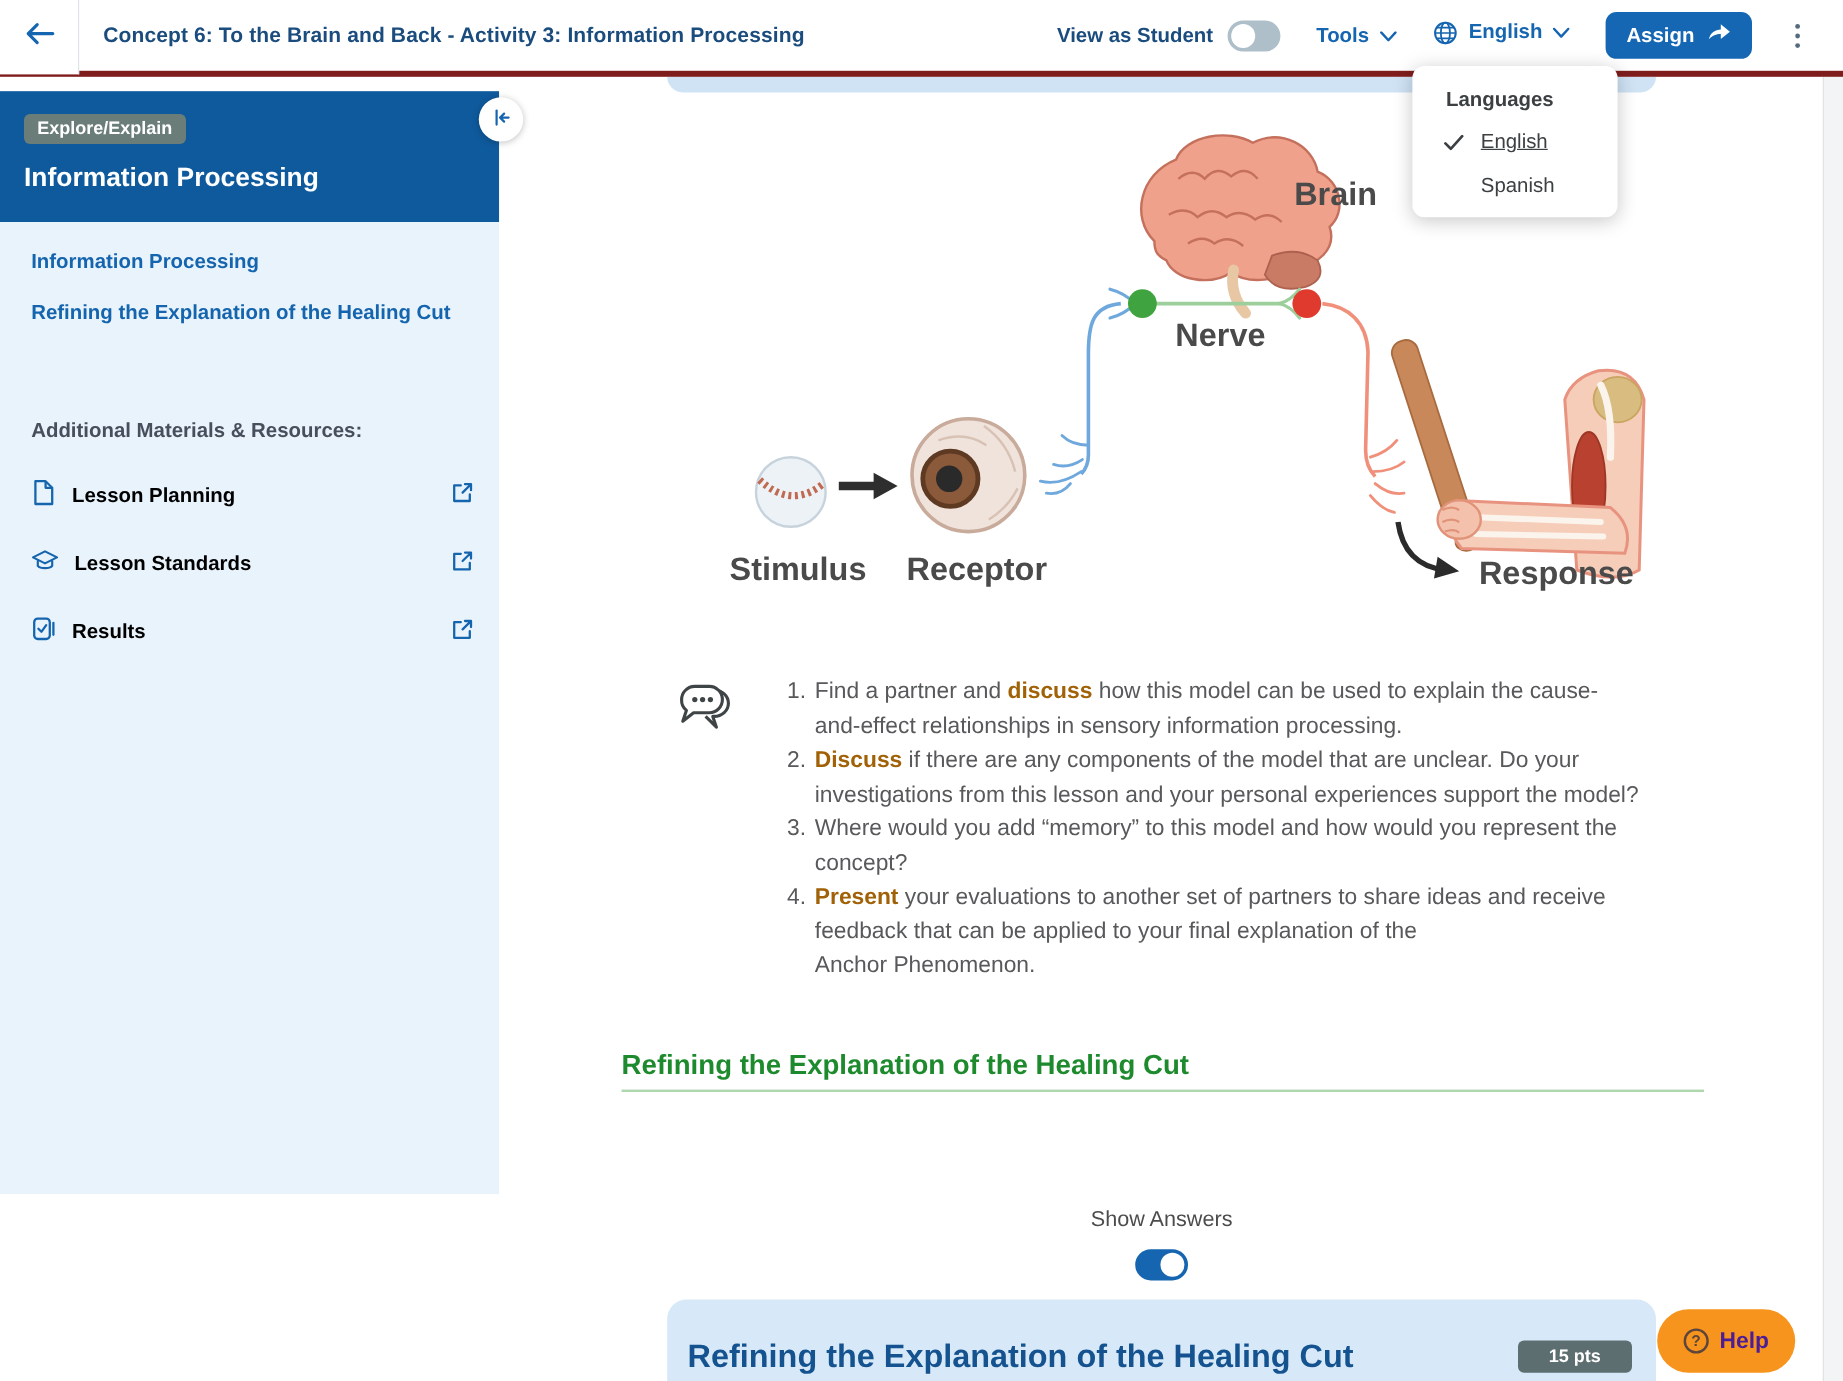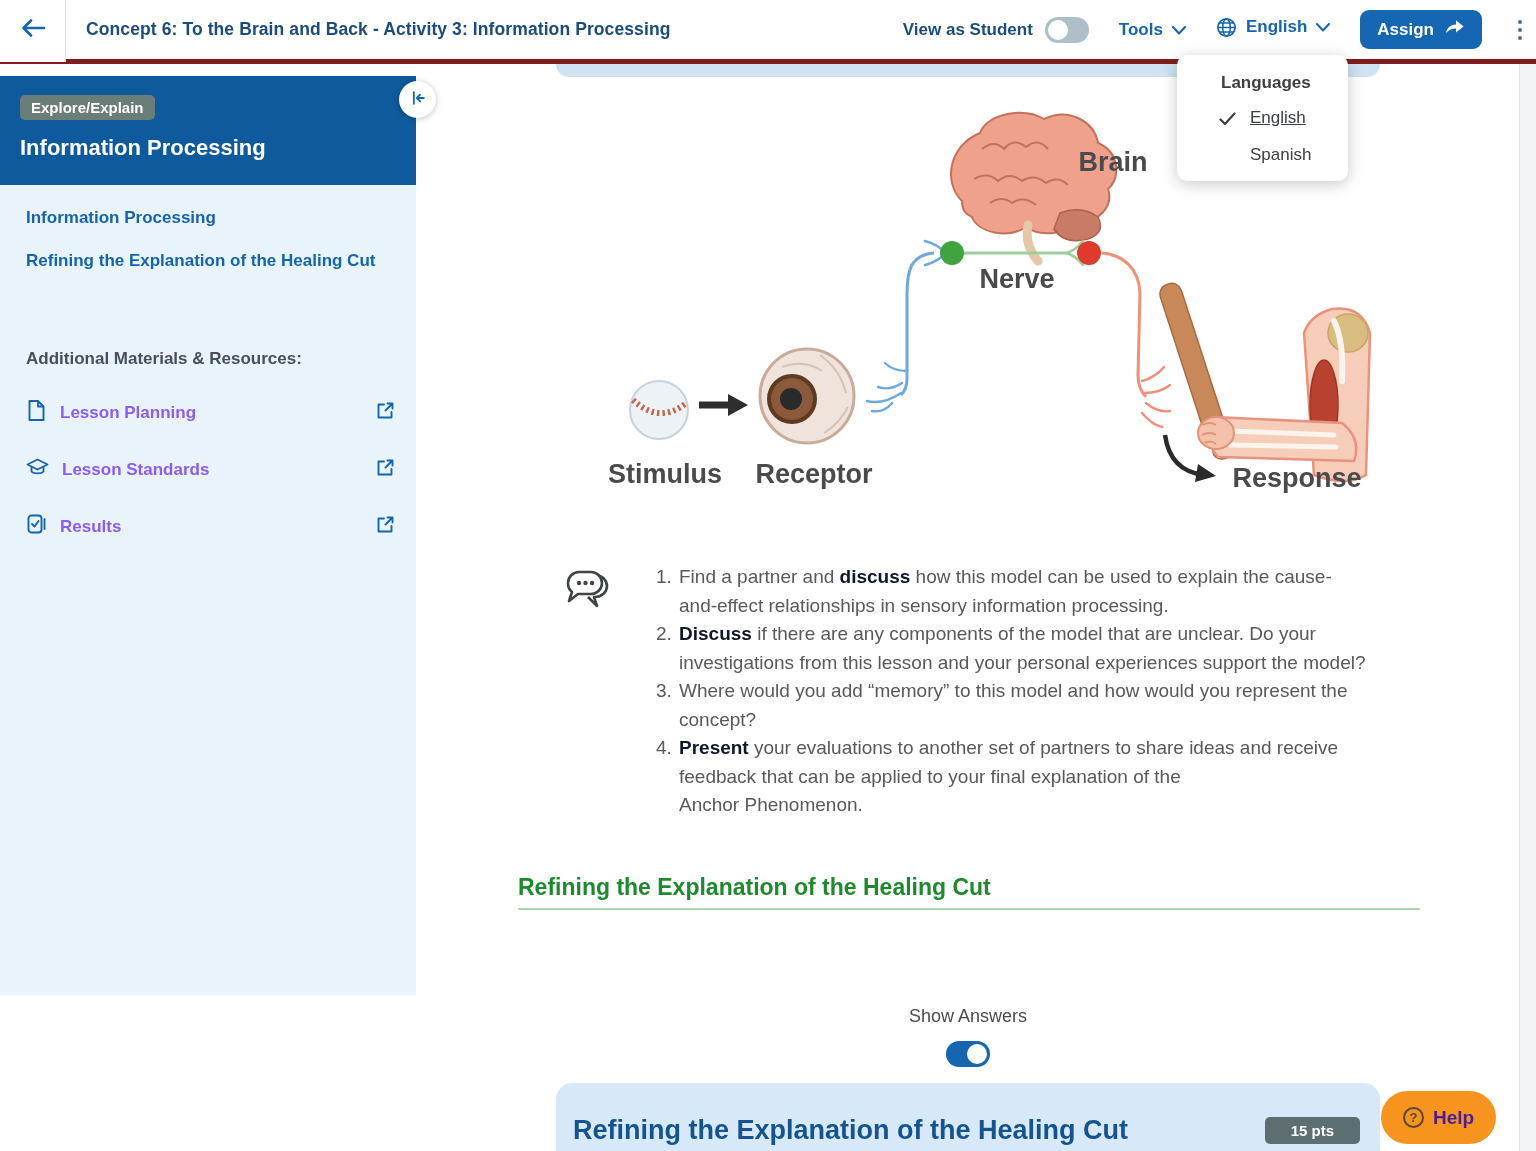--- a/index.html
+++ b/index.html
@@ -6,76 +6,76 @@
   html,body { background:#fff; }
   body { font-family:"Liberation Sans", sans-serif; }
   .app { position:relative; width:1536px; height:1151px; background:#fff; overflow:hidden; }
 
   
   .topbar { position:absolute; top:0; left:0; width:1536px; height:64px; background:#fff;
             border-bottom:5px solid #7f1d1d; display:flex; align-items:center; z-index:30; }
   .back-btn { width:66px; height:64px; display:flex; align-items:center; justify-content:center;
               border-right:1px solid #dfe3e8; cursor:pointer; background:#fff; border-top:none; border-left:none; border-bottom:none; }
   .topbar-title { margin-left:20px; font-size:17.5px; font-weight:700; color:#1b4c7e; letter-spacing:.1px; }
-  .topbar-right { margin-left:auto; display:flex; align-items:center; gap:30px; padding-right:8px; }
+  .topbar-right { margin-left:auto; display:flex; align-items:center; gap:30px; padding-right:30px; }
   .vas { display:flex; align-items:center; gap:12px; }
   .vas-label { color:#1b4c7e; font-weight:700; font-size:17px; }
   .toggle { position:relative; width:44px; height:26px; border-radius:13px; cursor:pointer; border:none; }
   .toggle.off { background:#aebfca; }
   .toggle.on  { background:#1565b0; }
   .toggle .knob { position:absolute; top:3px; width:20px; height:20px; border-radius:50%; background:#fff; }
   .toggle.off .knob { left:3px; }
   .toggle.on  .knob { right:3px; }
   .menu-link { display:flex; align-items:flex-start; gap:9px; color:#1565b0; font-weight:700; font-size:17px; cursor:pointer; background:none; border:none; }
   .assign-btn { display:flex; align-items:center; gap:10px; background:#1566b3; color:#fff; font-weight:700;
                 font-size:17px; border:none; border-radius:9px; padding:9px 17px; cursor:pointer; font-family:inherit; }
   .kebab { display:flex; flex-direction:column; gap:4px; padding:4px 6px; cursor:pointer; background:none; border:none; }
   .kebab i { width:4px; height:4px; border-radius:50%; background:#546b7d; }
 
   
   .lang-menu { position:absolute; left:1177px; top:55px; width:171px; background:#fff; border-radius:10px;
-               box-shadow:0 3px 16px rgba(0,0,0,.22); z-index:50; padding:18px 16px 14px; }
+               box-shadow:0 3px 16px rgba(0,0,0,.22); z-index:50; padding:18px 0 14px; }
   .lang-menu-title { font-size:17px; font-weight:700; color:#3c4043; padding-left:28px; }
   .lang-option { position:relative; padding:13px 0 0 57px; font-size:17px; color:#3c4043; cursor:pointer; line-height:24px; }
   .lang-option.selected .lang-option-label { text-decoration:underline; }
   .lang-check { position:absolute; left:26px; top:16px; }
 
   
   .sidebar { position:absolute; left:0; top:76px; width:416px; height:919px; background:#e9f3fc; }
   .side-head { background:#0f5a9d; padding:19px 20px 24px; }
   .side-badge { display:inline-block; background:#6a7d78; color:#fff; font-size:15px; font-weight:700;
                 padding:4px 11px; border-radius:5px; }
   .side-title { color:#fff; font-size:22px; font-weight:700; margin-top:15px; }
   .side-nav { padding-top:10px; }
   .nav-item { margin:2px 8px; padding:10px 18px; color:#1565ae; font-weight:700; font-size:17px;
               border-radius:10px; cursor:pointer; line-height:21px; }
   .nav-item.selected { background:#d5e9fa; }
   .resources { margin-top:68px; padding:0 20px 0 26px; }
   .res-heading { color:#474f5c; font-weight:700; font-size:17px; }
-  .res-row { display:flex; align-items:center; gap:13px; margin-top:30px; color:#8b5cf6; font-weight:700;
+  .res-row { display:flex; align-items:center; gap:13px; margin-top:30px; color:#000000; font-weight:700;
              font-size:17px; cursor:pointer; }
   .res-row .ext { margin-left:auto; }
 
   .collapse-btn { position:absolute; left:399px; top:81px; width:37px; height:37px; border-radius:50%;
                   background:#fff; box-shadow:0 1px 6px rgba(0,0,0,.25); display:flex; align-items:center;
                   justify-content:center; cursor:pointer; z-index:25; border:none; }
 
   
   .main { position:absolute; left:416px; top:64px; width:1103px; height:1087px; background:#fff; overflow:hidden; }
   .scrolltrack { position:absolute; right:0; top:64px; width:17px; height:1087px; background:#f3f4f5; border-left:1px solid #e2e3e5; }
 
   .strip { margin-left:140px; width:824px; height:13px; background:#cfe3f5; border-radius:0 0 14px 14px; }
   .diagram { margin-left:146px; margin-top:6px; width:810px; height:460px; }
   .diagram svg { display:block; }
 
   .discussion { margin-left:149px; margin-top:20px; display:flex; align-items:flex-start; width:840px; }
   .discussion-icon { flex:0 0 auto; margin-top:6px; }
   .discussion ol { margin-left:40px; padding-left:24px; color:#58595b; font-size:19px; line-height:28.5px; width:716px; }
   .discussion li { padding-left:2px; }
-  .discussion b { color:#0f172a; }
+  .discussion b { color:#a16207; }
 
   .section-heading { margin-left:102px; margin-top:54px; width:902px; border-bottom:2px solid #aed7ae; padding-bottom:7px; }
   .section-heading h2 { color:#1d8b2d; font-size:23px; font-weight:700; }
 
   .answers-row { margin-left:140px; margin-top:96px; width:824px; display:flex; justify-content:flex-end;
                  align-items:center; gap:14px;flex-direction:column; }
   .answers-label { color:#4c4c4c; font-size:18px; }
 
   .bottom-card { margin-left:140px; margin-top:16px; width:824px; height:96px; background:#d7e9f8;
                  border-radius:16px 16px 0 0; display:flex; align-items:center; padding:0 20px 0 17px; }

